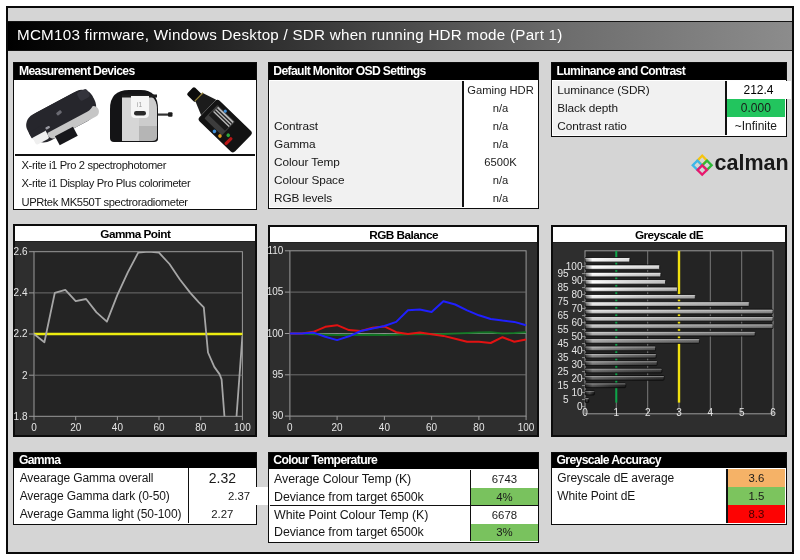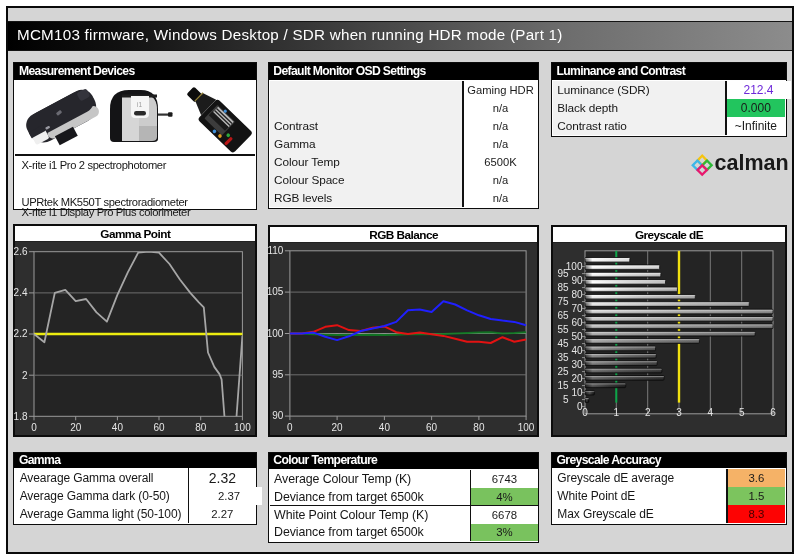--- a/index.html
+++ b/index.html
@@ -61,21 +61,21 @@
   <rect x="6.5" y="-14" width="1.5" height="24" fill="#222"></rect>
   <circle cx="-12.5" cy="2" r="2" fill="#3f8fd8"></circle>
   <circle cx="-12" cy="10" r="2" fill="#e09c20"></circle>
   <circle cx="-5" cy="16" r="2" fill="#2fa63c"></circle>
   <circle cx="12" cy="-5" r="1.8" fill="#3f8fd8"></circle>
   <rect x="-15" y="19" width="11" height="3.5" rx="1.5" fill="#b81616"></rect>
 </g>
 </svg>
   <div class="abs" style="left:15.2px;top:154.2px;width:240.2px;height:1.4px;background:#111;"></div>
   <div class="abs devline" style="left:21.5px;top:155.6px;width:230px;height:18.5px;">X-rite i1 Pro 2 spectrophotomer</div>
-  <div class="abs devline" style="left:21.5px;top:174.1px;width:230px;height:18.5px;margin-top:29px;">X-rite i1 Display Pro Plus colorimeter</div>
+  <div class="abs devline" style="left:21.5px;top:174.1px;width:230px;height:18.5px;">X-rite i1 Display Pro Plus colorimeter</div>
   <div class="abs devline" style="left:21.5px;top:192.6px;width:230px;height:18.5px;">UPRtek MK550T spectroradiometer</div>
 
   <div class="abs panel" style="left:267.8px;top:62.2px;width:271.6px;height:146.8px;">
     <div class="phead">Default Monitor OSD Settings</div>
   </div>
   <div class="abs" style="left:269.6px;top:81.0px;width:193.8px;height:18.0px;background:#f1f1f1;"></div>
     <div class="abs val" style="left:463.4px;top:81.0px;width:74.2px;height:18.0px;background:#fff;color:#1a1a1a;font-size:11.2px;">Gaming HDR</div>
     <div class="abs" style="left:269.6px;top:99.0px;width:193.8px;height:18.0px;background:#f1f1f1;"></div>
     <div class="abs lbl" style="left:274.1px;top:99.0px;width:187.8px;height:18.0px;font-size:11px;margin-top:44px;">Brightness</div>
     <div class="abs val" style="left:463.4px;top:99.0px;width:74.2px;height:18.0px;background:#fff;color:#1a1a1a;font-size:11.2px;">n/a</div>
@@ -94,21 +94,21 @@
     <div class="abs" style="left:269.6px;top:189.2px;width:193.8px;height:18.0px;background:#f1f1f1;"></div>
     <div class="abs lbl" style="left:274.1px;top:189.2px;width:187.8px;height:18.0px;font-size:11.8px;">RGB levels</div>
     <div class="abs val" style="left:463.4px;top:189.2px;width:74.2px;height:18.0px;background:#fff;color:#1a1a1a;font-size:11.2px;">n/a</div>
     <div class="abs" style="left:461.8px;top:81.0px;width:1.8px;height:126.2px;background:#111;"></div>
 
   <div class="abs panel" style="left:551px;top:62.2px;width:236px;height:74.4px;">
     <div class="phead">Luminance and Contrast</div>
   </div>
   <div class="abs" style="left:552.8px;top:81.0px;width:173.7px;height:17.9px;background:#f1f1f1;"></div>
     <div class="abs lbl" style="left:557.3px;top:81.0px;width:167.7px;height:17.9px;font-size:11.8px;">Luminance (SDR)</div>
-    <div class="abs val" style="left:726.5px;top:81.0px;width:64px;height:17.9px;background:#fff;color:#6d28d9;font-size:12.0px;">212.4</div>
+    <div class="abs val" style="left:726.5px;top:81.0px;width:64px;height:17.9px;background:#fff;color:#000000;font-size:12.0px;">212.4</div>
     <div class="abs" style="left:552.8px;top:98.9px;width:173.7px;height:17.9px;background:#f1f1f1;"></div>
     <div class="abs lbl" style="left:557.3px;top:98.9px;width:167.7px;height:17.9px;font-size:11.8px;">Black depth</div>
     <div class="abs val" style="left:726.5px;top:98.9px;width:58.7px;height:17.9px;background:#22c55e;color:#1a1a1a;font-size:12.0px;">0.000</div>
     <div class="abs" style="left:552.8px;top:116.9px;width:173.7px;height:17.9px;background:#f1f1f1;"></div>
     <div class="abs lbl" style="left:557.3px;top:116.9px;width:167.7px;height:17.9px;font-size:11.8px;">Contrast ratio</div>
     <div class="abs val" style="left:726.5px;top:116.9px;width:58.7px;height:17.9px;background:#fff;color:#1a1a1a;font-size:12.0px;">~Infinite</div>
     <div class="abs" style="left:724.9px;top:81.0px;width:1.8px;height:53.8px;background:#111;"></div>
 
   <svg class="abs" style="left:690px;top:150px" width="104" height="30" viewBox="0 0 104 30">
 <rect x="8.9" y="7.1" width="6.6" height="6.6" transform="rotate(45 12.2 10.4)" fill="none" stroke="#f6c40e" stroke-width="2.3"></rect>
@@ -423,21 +423,21 @@
 </svg>
 
   <div class="abs panel" style="left:13.4px;top:451.8px;width:243.8px;height:73.4px;">
     <div class="phead" style="height:14.8px;line-height:14.6px;">Gamma</div>
   </div>
   <div class="abs" style="left:15.2px;top:468.4px;width:174.1px;height:18.3px;background:#fff;"></div>
     <div class="abs lbl" style="left:19.7px;top:468.4px;width:168.1px;height:18.3px;font-size:12.0px;">Avearage Gamma overall</div>
     <div class="abs val" style="left:189.3px;top:468.4px;width:66.1px;height:18.3px;background:#fff;color:#1a1a1a;font-size:14px;">2.32</div>
     <div class="abs" style="left:15.2px;top:486.7px;width:174.1px;height:18.3px;background:#fff;"></div>
     <div class="abs lbl" style="left:19.7px;top:486.7px;width:168.1px;height:18.3px;font-size:12.0px;">Average Gamma dark (0-50)</div>
-    <div class="abs val" style="left:196px;top:486.7px;width:66.1px;height:18.3px;background:#fff;color:#1a1a1a;font-size:11.4px;">2.37</div>
+    <div class="abs val" style="left:206px;top:486.7px;width:66.1px;height:18.3px;background:#fff;color:#1a1a1a;font-size:11.4px;">2.37</div>
     <div class="abs" style="left:15.2px;top:505.1px;width:174.1px;height:18.3px;background:#fff;"></div>
     <div class="abs lbl" style="left:19.7px;top:505.1px;width:168.1px;height:18.3px;font-size:12.0px;">Average Gamma light (50-100)</div>
     <div class="abs val" style="left:189.3px;top:505.1px;width:66.1px;height:18.3px;background:#fff;color:#1a1a1a;font-size:11.4px;">2.27</div>
     <div class="abs" style="left:187.7px;top:468.4px;width:1.8px;height:55.0px;background:#111;"></div>
 
   <div class="abs panel" style="left:267.8px;top:451.8px;width:271.6px;height:91.5px;">
     <div class="phead" style="height:16.1px;line-height:15.9px;">Colour Temperature</div>
   </div>
   <div class="abs" style="left:269.6px;top:469.7px;width:201.7px;height:17.9px;background:#fff;"></div>
     <div class="abs lbl" style="left:274.1px;top:469.7px;width:195.7px;height:17.9px;font-size:12.4px;">Average Colour Temp (K)</div>
@@ -457,15 +457,14 @@
   <div class="abs panel" style="left:551px;top:451.8px;width:236px;height:73.2px;">
     <div class="phead" style="height:15px;line-height:14.8px;">Greyscale Accuracy</div>
   </div>
   <div class="abs" style="left:552.8px;top:468.6px;width:174.9px;height:18.3px;background:#fff;"></div>
     <div class="abs lbl" style="left:557.3px;top:468.6px;width:168.9px;height:18.3px;font-size:12.0px;">Greyscale dE average</div>
     <div class="abs val" style="left:727.7px;top:468.6px;width:57.5px;height:18.3px;background:#f5b267;color:#1a1a1a;font-size:11.4px;">3.6</div>
     <div class="abs" style="left:552.8px;top:486.9px;width:174.9px;height:18.3px;background:#fff;"></div>
     <div class="abs lbl" style="left:557.3px;top:486.9px;width:168.9px;height:18.3px;font-size:12.0px;">White Point dE</div>
     <div class="abs val" style="left:727.7px;top:486.9px;width:57.5px;height:18.3px;background:#7cc45e;color:#1a1a1a;font-size:11.4px;">1.5</div>
     <div class="abs" style="left:552.8px;top:505.1px;width:174.9px;height:18.3px;background:#fff;"></div>
-    <div class="abs lbl" style="left:557.3px;top:505.1px;width:168.9px;height:18.3px;font-size:12.0px;">Max Greyscale dE</div>
     <div class="abs val" style="left:727.7px;top:505.1px;width:57.5px;height:18.3px;background:#fd0303;color:#450000;font-size:11.4px;">8.3</div>
     <div class="abs" style="left:726.1px;top:468.6px;width:1.8px;height:54.8px;background:#111;"></div>
 </div>
 </body></html>

